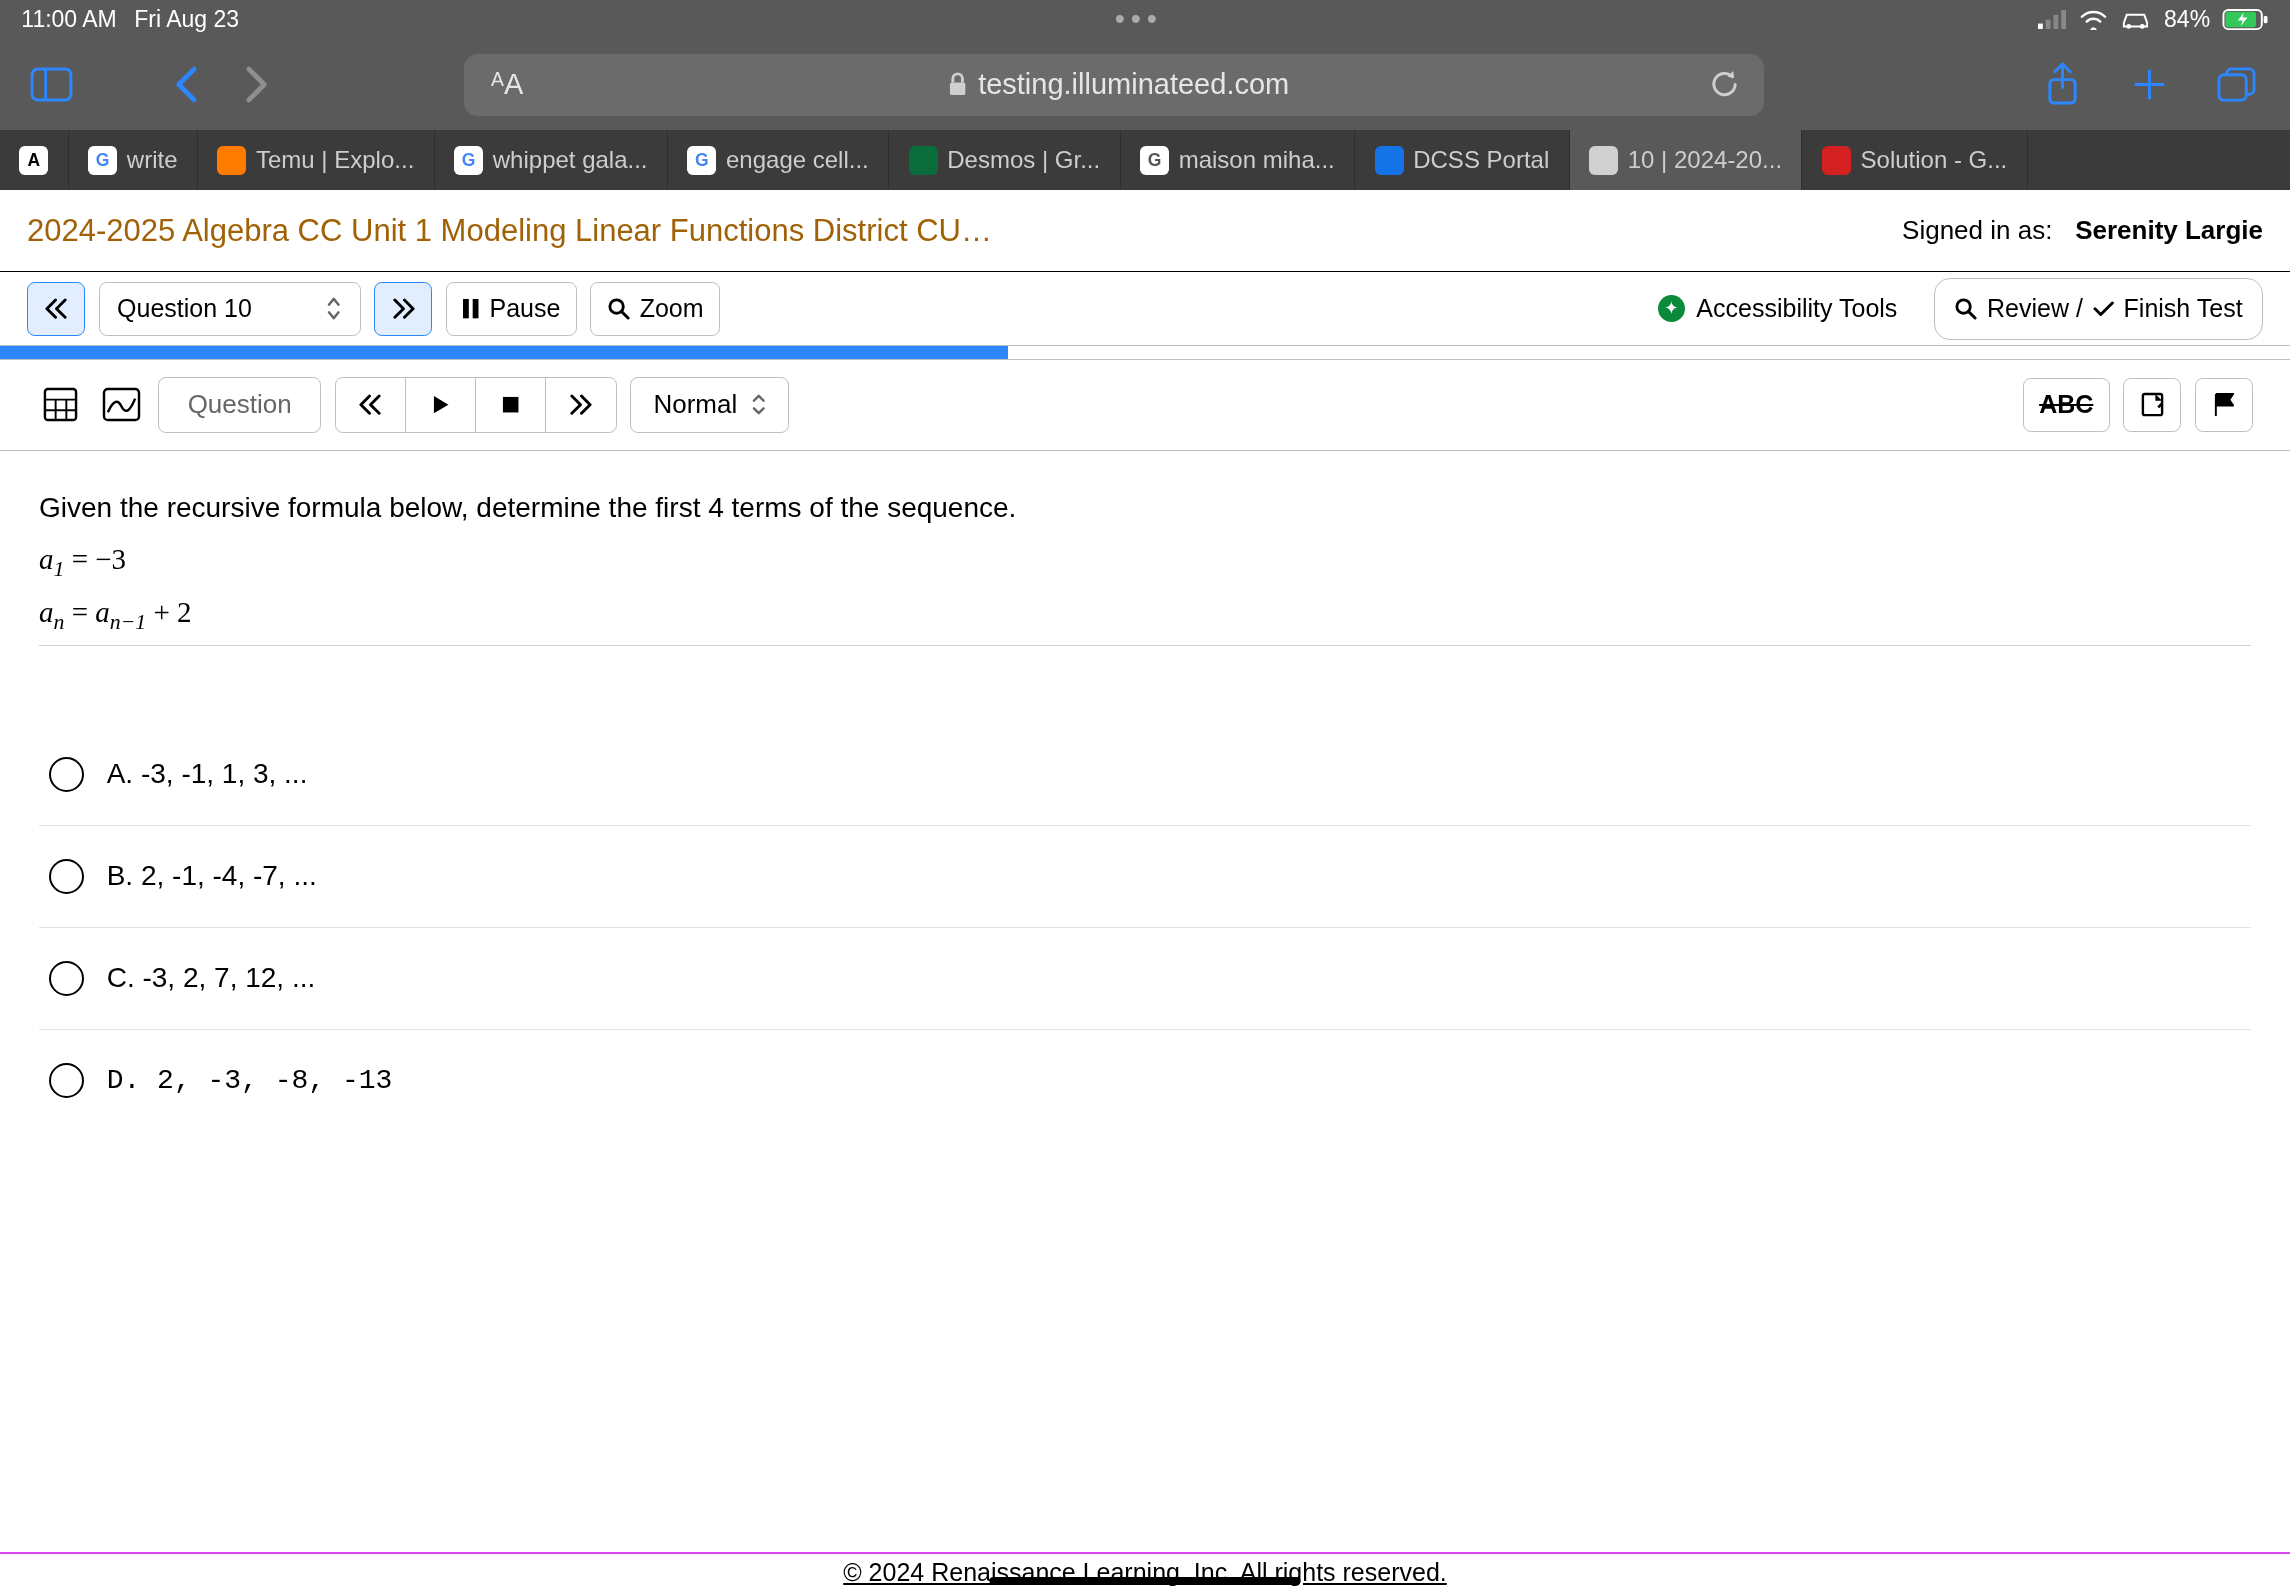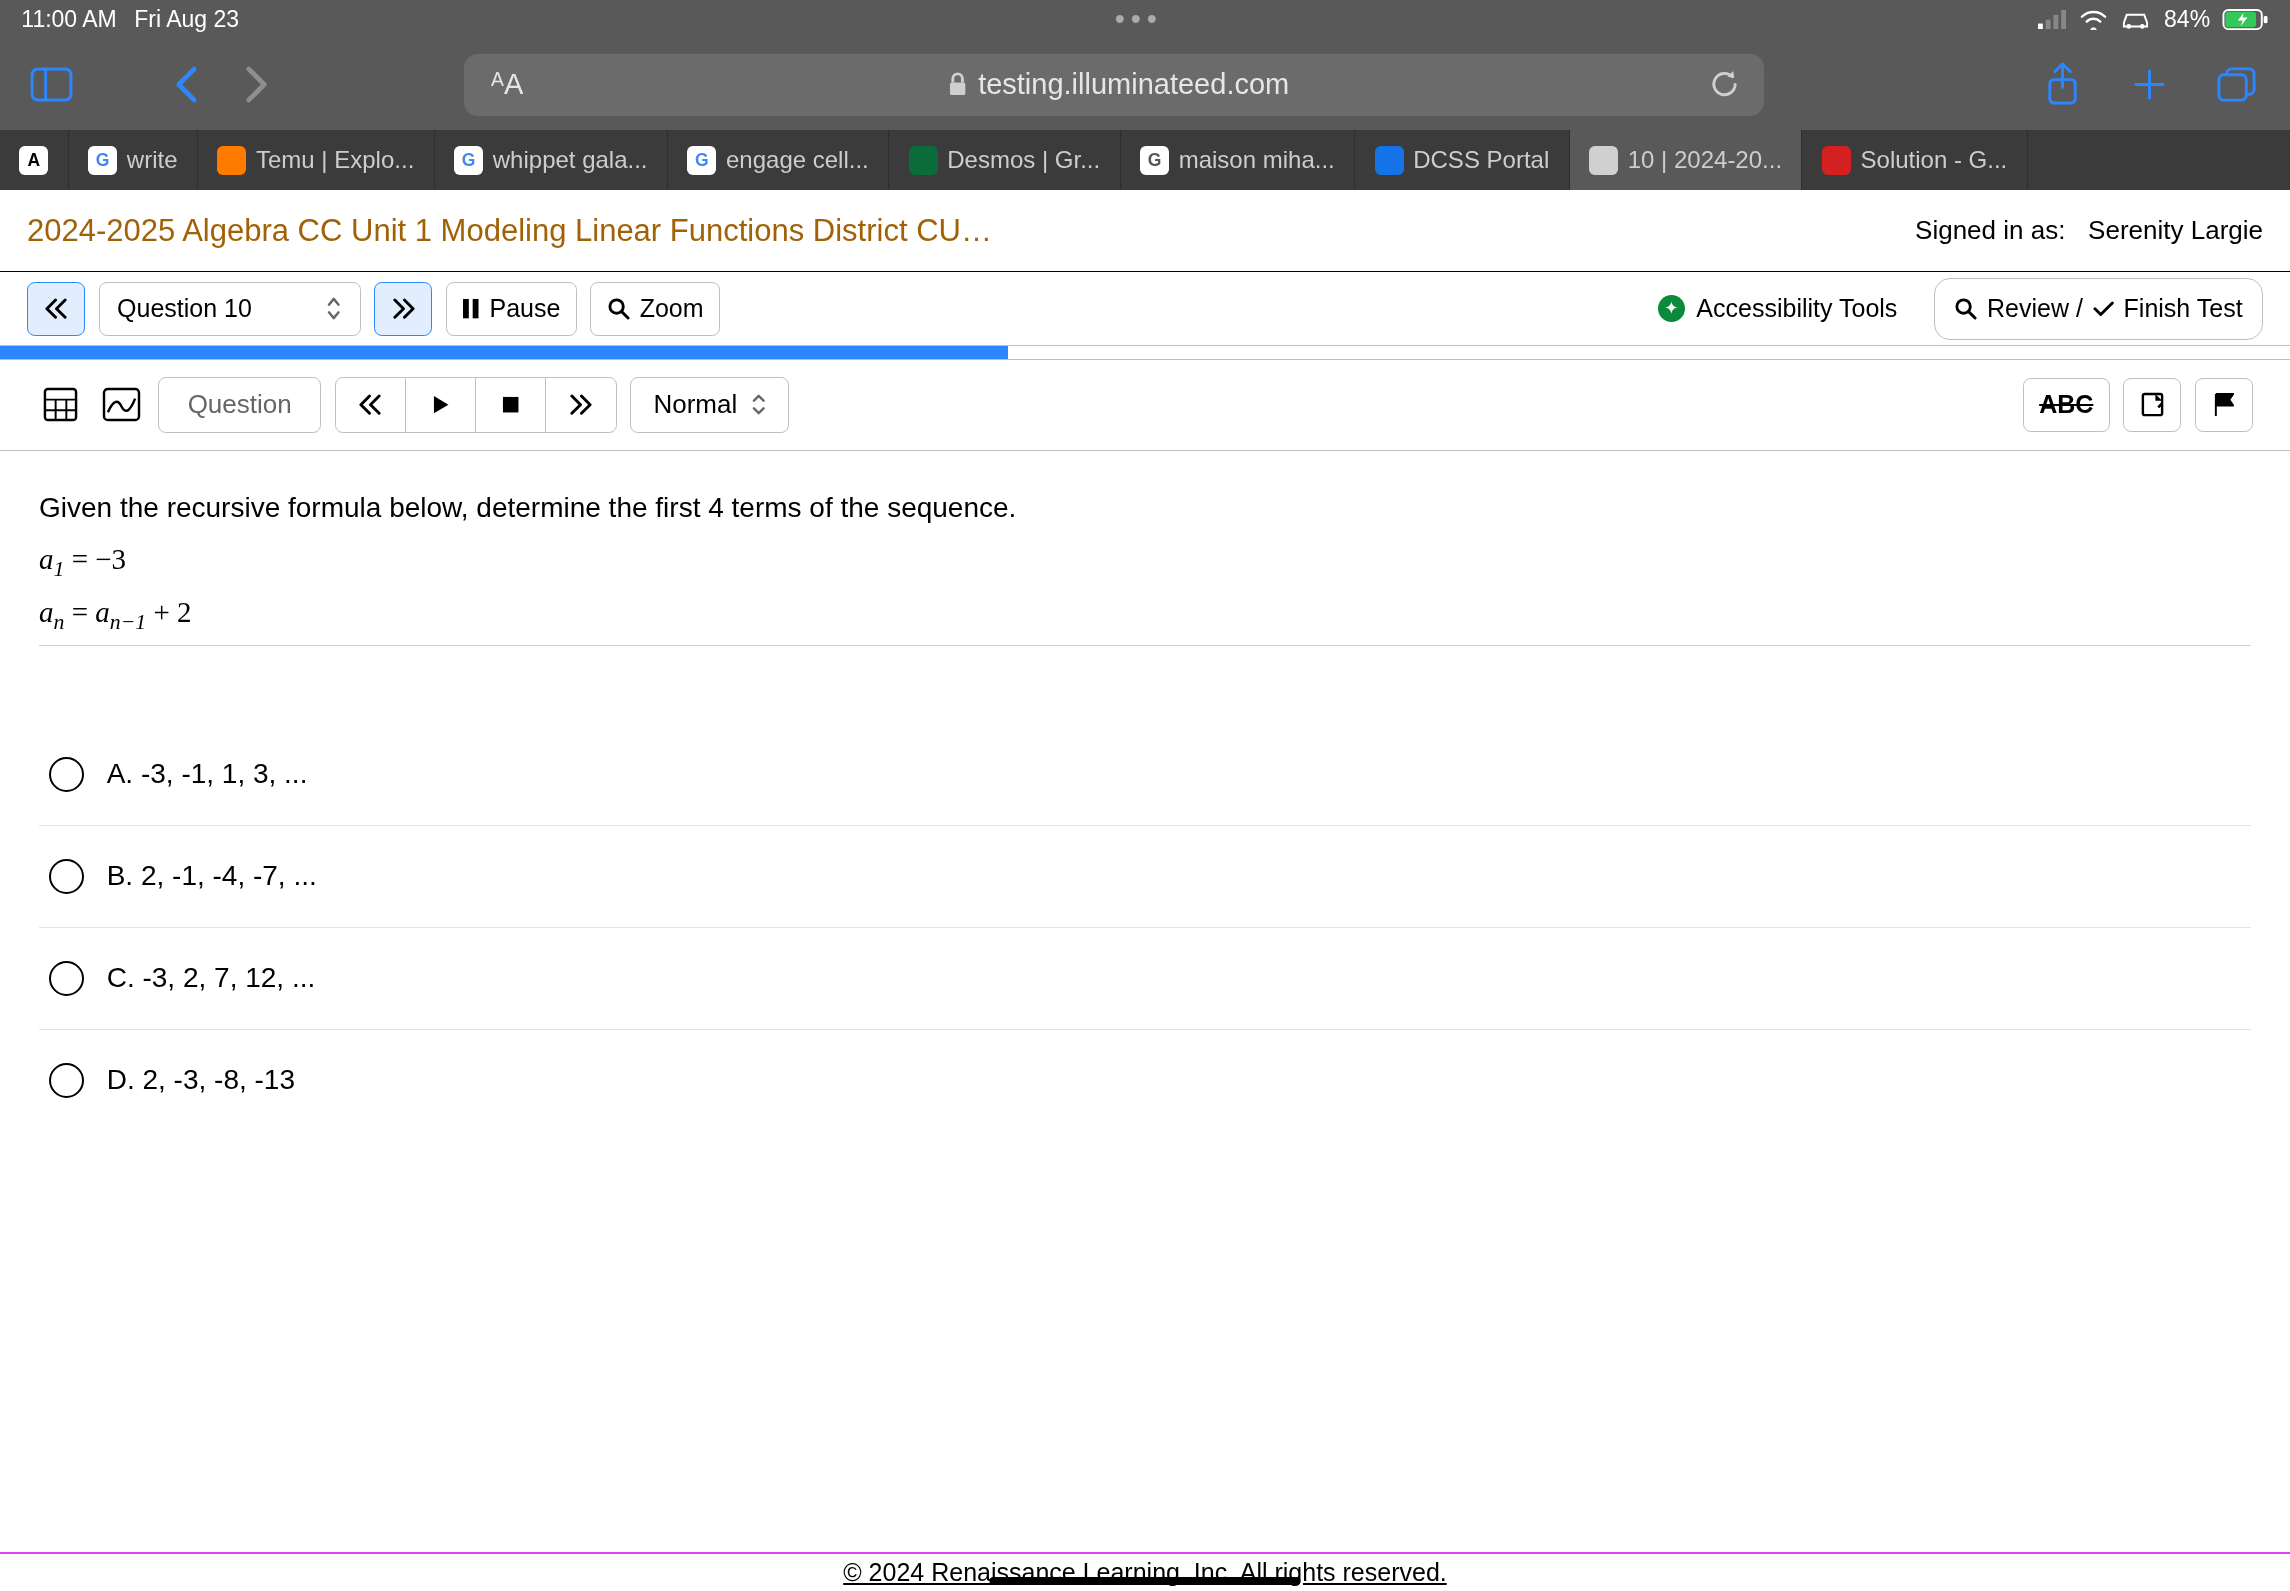--- a/index.html
+++ b/index.html
@@ -26,21 +26,21 @@
 
 .tabs-bar { height: 60px; background: #3b3b3b; display:flex; align-items:stretch; color:#cdcdcd; font-size:24px; }
 .tab { display:flex; align-items:center; gap:9.7px; padding: 0 19.4px; border-right:1px solid #2e2e2e; white-space:nowrap; cursor:pointer; background:#3b3b3b;}
 .tab.active { background:#595959; }
 .tab-favicon { width:29px; height:29px; border-radius:5.8px; display:flex; align-items:center; justify-content:center; font-size:17.5px; font-weight:bold;}
 
 
 .page-header { height: 82px; background:#fff; border-bottom:1.9px solid #000; display:flex; align-items:center; padding: 0 27px; font-size:31px;}
 .page-title { font-weight:400; color:#a16207;}
 .signed-in { margin-left:auto; font-size:26px; color:#000;}
-.signed-in .name { margin-left: 15.5px;}
+.signed-in .name { margin-left: 15.5px; font-weight: bold;}
 
 
 .controls-row { height: 74px; background:#fff; border-bottom:1px solid #bfbfbf; display:flex; align-items:center; padding: 0 27px; gap:13.6px;}
 .ctrl-btn { height:54px; min-width:54px; padding: 0 15.5px; border:1px solid #bfbfbf; border-radius:7.8px; background:#fff; display:flex; align-items:center; justify-content:center; gap:9.7px; font-size:25px; color:#000; cursor:pointer;}
 .ctrl-btn.active-blue { background:#e2eefd; border-color:#2c87ff;}
 .question-select { height:54px; width:262px; border:1px solid #bfbfbf; border-radius:7.8px; display:flex; align-items:center; padding:0 17.5px; font-size:25px; justify-content:space-between; cursor:pointer;}
 .spacer { flex:1;}
 .accessibility { display:flex; align-items:center; gap:11.6px; font-size:25px; color:#000;}
 .acc-icon{ width:27px; height:27px; border-radius:50%; background:#0a8a3a; color:#fff; display:flex; align-items:center; justify-content:center; font-size:17.5px;}
 .review-btn { height:62px; padding: 0 19.4px; border:1px solid #bfbfbf; border-radius:16px; display:flex; align-items:center; gap:9.7px; font-size:25px; margin-left:23px; cursor:pointer;}
@@ -64,21 +64,21 @@
 
 .question-area { padding: 41px 39px; }
 .prompt { font-size:28px; color:#000; margin-bottom: 11.6px;}
 .formula { font-family: "Times New Roman", serif; font-style: italic; font-size:29px; line-height:1.7; color:#000;}
 .formula .sub { font-size:0.75em; vertical-align: sub; font-style: italic;}
 .formula .norm { font-style: normal;}
 .hr { border:none; border-top:1px solid #d0d0d0; margin: 3.9px 0;}
 
 .answers { margin-top: 78px;}
 .answer { display:flex; align-items:center; gap:23px; padding: 33px 9.7px; border-bottom:1px solid #e3e3e3; cursor:pointer;}
-.answer:last-child{ border-bottom:none;}
+.answer:last-child{ border-bottom:none;font-family:Liberation Mono, monospace;}
 .radio { width:35px; height:35px; border:2.9px solid #000; border-radius:50%; flex-shrink:0;}
 .answer-text { font-size:28px;}
 
 
 .footer { position:absolute; bottom:0; left:0; right:0; height:39px; display:flex; align-items:center; justify-content:center; font-size:25px; color:#000; border-top:2px solid #d946ef; background:#fff;}
 .footer span{ text-decoration: underline;}
 .home-indicator{ position:absolute; bottom:5.8px; left:50%; transform:translateX(-50%); width:311px; height:8.7px; background:#000; border-radius:4.9px;}
 
 svg { display:block; }
 </style>

